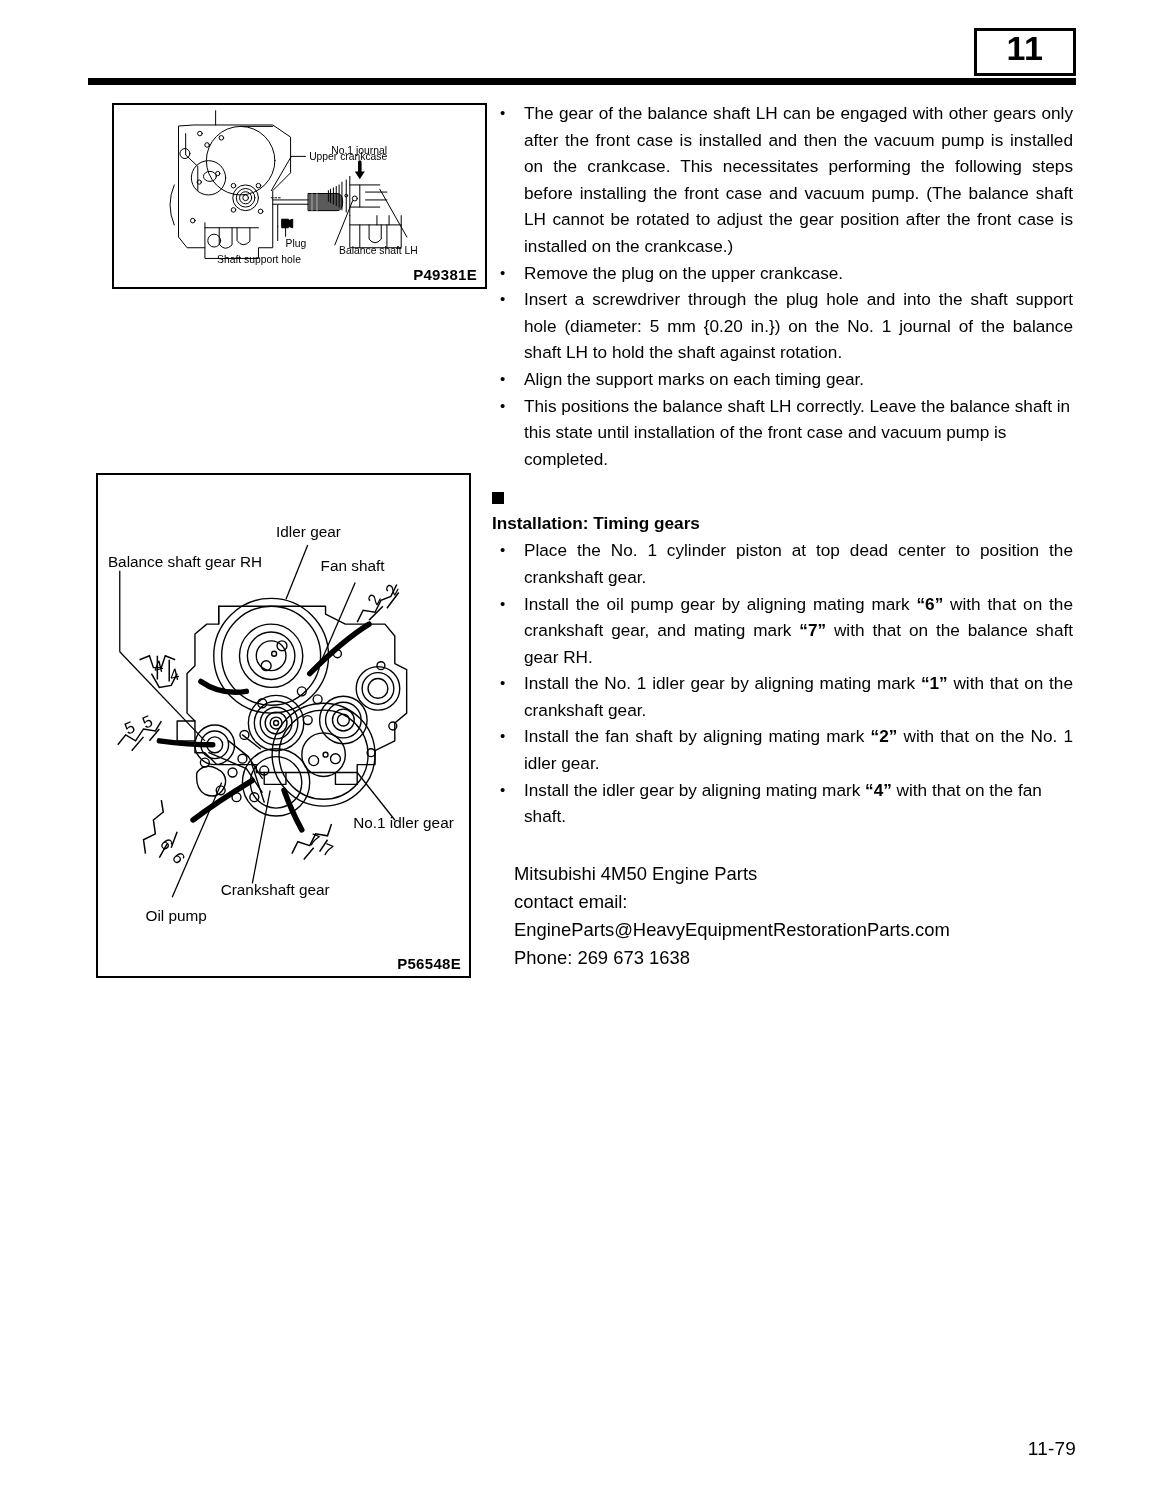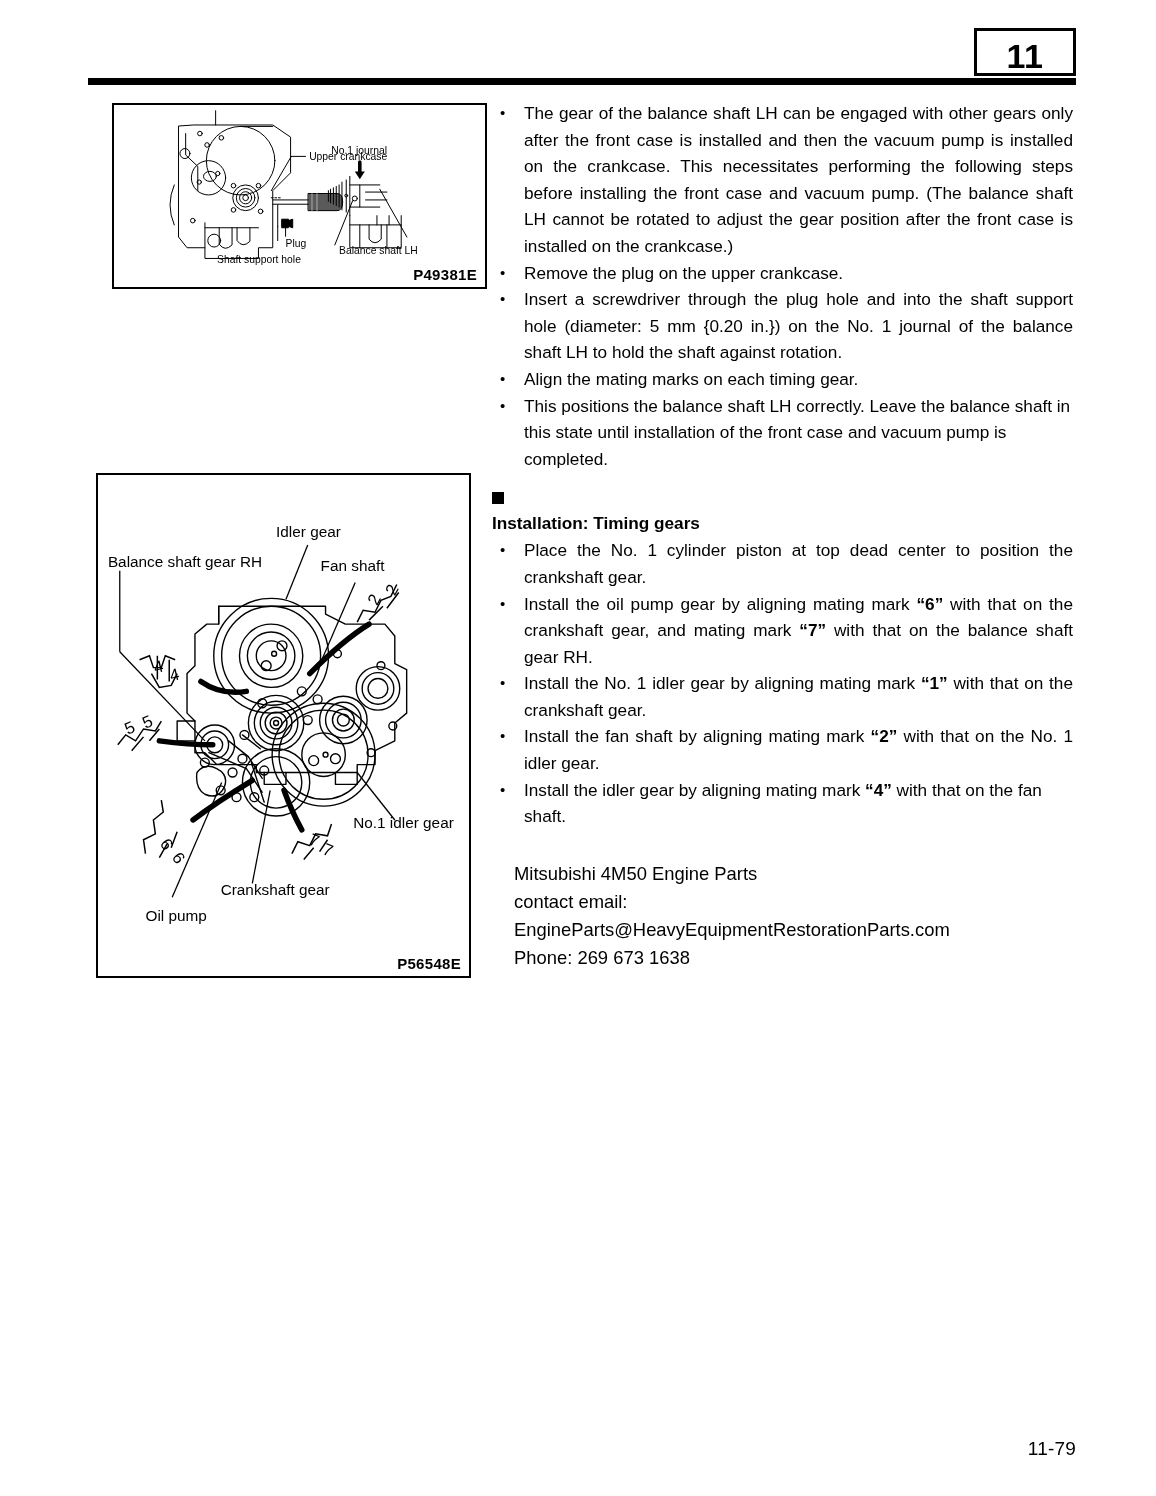--- a/index.html
+++ b/index.html
@@ -19,21 +19,21 @@
   
   #chapter-badge {
     position: absolute;
     right: 80px;
     top: 28px;
     width: 102px;
     height: 48px;
     border: 3px solid #000;
     box-sizing: border-box;
     display: flex;
-    align-items: flex-end;
+    align-items: flex-start;
     justify-content: center;
     font-size: 34px;
     font-weight: bold;
     letter-spacing: 0.5px;
     line-height: 1;
   }
   #header-rule {
     position: absolute;
     left: 88px;
     right: 80px;
@@ -370,21 +370,21 @@
   </svg>
   <div class="figure-code">P56548E</div>
 </div>
 
 <div id="content-column">
 
   <ul class="bullet-list">
     <li>The gear of the balance shaft LH can be engaged with other gears only after the front case is installed and then the vacuum pump is installed on the crankcase. This necessitates performing the following steps before installing the front case and vacuum pump. (The balance shaft LH cannot be rotated to adjust the gear position after the front case is installed on the crankcase.)</li>
     <li>Remove the plug on the upper crankcase.</li>
     <li>Insert a screwdriver through the plug hole and into the shaft support hole (diameter: 5 mm {0.20 in.}) on the No. 1 journal of the balance shaft LH to hold the shaft against rotation.</li>
-    <li>Align the mating marks on each timing gear.</li>
+    <li>Align the support marks on each timing gear.</li>
     <li>This positions the balance shaft LH correctly. Leave the balance shaft in this state until installation of the front case and vacuum pump is completed.</li>
   </ul>
 
   <div class="section-heading">
     <span class="heading-square"></span>
     <span>Installation: Timing gears</span>
   </div>
 
   <ul class="bullet-list">
     <li>Place the No. 1 cylinder piston at top dead center to position the crankshaft gear.</li>

